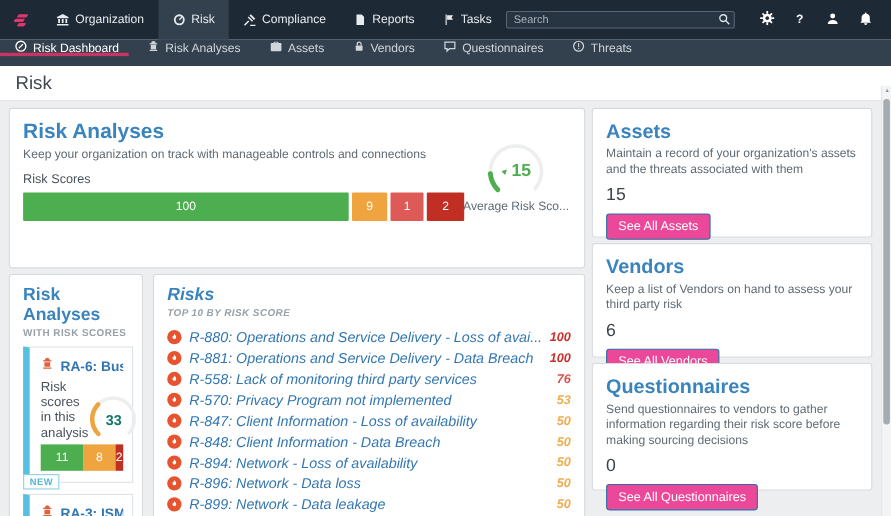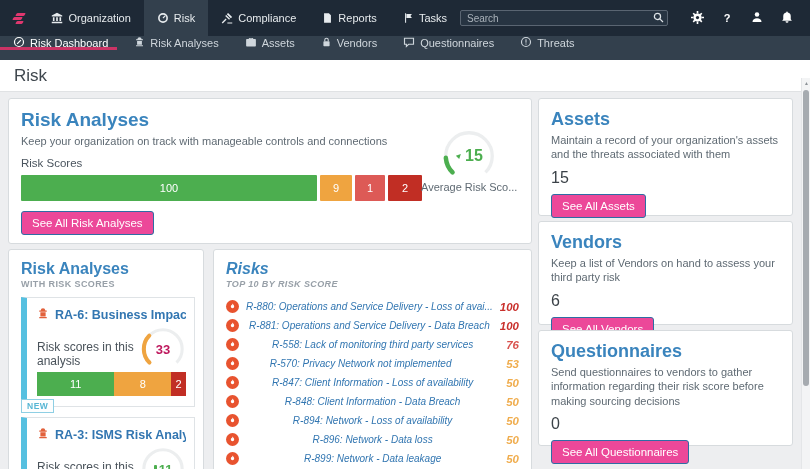--- a/index.html
+++ b/index.html
@@ -71,21 +71,21 @@
   .ra-item { position:relative; border:1px solid #dfe3e6; border-left:6px solid #56c0e0; padding:8px 8px 10px 10px; margin-bottom:10px; }
   .ra-head { display:flex; align-items:center; gap:6px; margin-bottom:2px; }
   .ra-link { color:#3276b1; font-size:12.5px; font-weight:600; cursor:pointer; white-space:nowrap; overflow:hidden; }
   .ra-mid { display:flex; justify-content:space-between; align-items:flex-end; }
   .ra-mid .desc-dark { font-size:12px; color:#49525a; margin-bottom:4px; }
   .new-badge { position:absolute; left:-6px; bottom:-7px; background:#fdfefe; border:1px solid #8ecfe4; color:#56b6d4; font-size:8.5px; font-weight:700; padding:1px 5px; letter-spacing:.5px; }
 
   
   .panel-risks { flex:1; padding:10px 12px; overflow:hidden; display:flex; flex-direction:column; }
   .risk-row { display:flex; align-items:center; gap:7px; height:19px; flex:none; }
-  .risk-label { flex:1; color:#3276b1; font-size:10px; white-space:nowrap; overflow:hidden; cursor:pointer;text-align:center; }
+  .risk-label { flex:1; color:#3276b1; font-size:13px; white-space:nowrap; overflow:hidden; cursor:pointer; }
   .risk-score { font-size:11.5px; font-weight:600; }
   .flame-ic { width:13px; height:13px; border-radius:50%; background:#e8532f; flex:none; display:flex; align-items:center; justify-content:center; }
   .panel-stub { height:30px; margin-top:5px; }
 
   
   .side-panel { padding:10px 12px; flex:none; }
   .side-panel .panel-title { font-size:18px; margin-bottom:3px; }
   .side-panel .desc { margin-bottom:7px; }
   .side-count { font-size:16px; color:#3b4248; margin-bottom:7px; }
 
@@ -255,21 +255,20 @@
             <circle cx="18" cy="18" r="15.5" fill="none" stroke="#eceeef" stroke-width="2.2" pathLength="100" stroke-dasharray="75 25" transform="rotate(135 18 18)"></circle>
             <circle cx="18" cy="18" r="15.5" fill="none" stroke-width="3" pathLength="100" stroke-dasharray="11.25 88.75" stroke-linecap="round" transform="rotate(135 18 18)" style="stroke: rgb(76, 174, 79);"></circle>
           </svg>
           <div class="gauge-num" style="font-size: 16px; color: rgb(76, 174, 79);">
             <span class="trend-up">▲</span>
             <span>15</span>
           </div>
         </div>
         <div class="avg-label">Average Risk Sco...</div>
       </div>
-      <button class="btn">See All Risk Analyses</button>
     </div>
 
     <div class="row2">
 
       <div class="panel panel-analyses">
         <div class="panel-title">Risk Analyses</div>
         <div class="panel-sub">WITH RISK SCORES</div>
 
         <div class="ra-item">
           <div class="ra-head">
@@ -278,21 +277,21 @@
                 </svg></span>
             <span class="ra-link">RA-6: Business Impact Analysis</span>
           </div>
           <div class="ra-mid">
             <span class="desc-dark">Risk scores in this analysis</span>
             <div class="gauge">
               <svg width="46" height="46" viewBox="0 0 36 36">
                 <circle cx="18" cy="18" r="15" fill="none" stroke="#eceeef" stroke-width="2.4" pathLength="100" stroke-dasharray="75 25" transform="rotate(135 18 18)"></circle>
                 <circle cx="18" cy="18" r="15" fill="none" stroke-width="3.2" pathLength="100" stroke-dasharray="24.75 75.25" stroke-linecap="round" transform="rotate(135 18 18)" style="stroke: rgb(239, 164, 64);"></circle>
               </svg>
-              <div class="gauge-num" style="font-size: 13px; color: #be185d;">
+              <div class="gauge-num" style="font-size: 13px; color: #0f766e;">
                 <span>33</span>
               </div>
             </div>
           </div>
           <div class="bar">
             <div class="seg" style="flex-basis: 52%; background: rgb(76, 174, 79);">
                 <span>11</span>
               </div>
             <div class="seg" style="flex-basis: 38%; background: rgb(239, 164, 64);">
                 <span>8</span>
@@ -358,21 +357,21 @@
               </span>
             <span class="risk-label">R-558: Lack of monitoring third party services</span>
             <span class="risk-score" style="color: rgb(217, 83, 79);">76</span>
           </div>
           <div class="risk-row">
             <span class="flame-ic">
                 <svg width="9" height="9" viewBox="0 0 16 16">
                   <path d="M8 2.6c.7 1.9 3 2.8 3 5.4a3 3 0 1 1-6 0c0-1.4.7-2.3 1.5-3.1 0 .9.4 1.5 1 1.5.3-1.6-.4-2.6.5-3.8z" fill="#fff"></path>
                 </svg>
               </span>
-            <span class="risk-label">R-570: Privacy Network not implemented</span>
+            <span class="risk-label">R-570: Privacy Program not implemented</span>
             <span class="risk-score" style="color: rgb(240, 173, 78); margin-left: 24px;">53</span>
           </div>
           <div class="risk-row">
             <span class="flame-ic">
                 <svg width="9" height="9" viewBox="0 0 16 16">
                   <path d="M8 2.6c.7 1.9 3 2.8 3 5.4a3 3 0 1 1-6 0c0-1.4.7-2.3 1.5-3.1 0 .9.4 1.5 1 1.5.3-1.6-.4-2.6.5-3.8z" fill="#fff"></path>
                 </svg>
               </span>
             <span class="risk-label">R-847: Client Information - Loss of availability</span>
             <span class="risk-score" style="color: rgb(240, 173, 78);">50</span>

